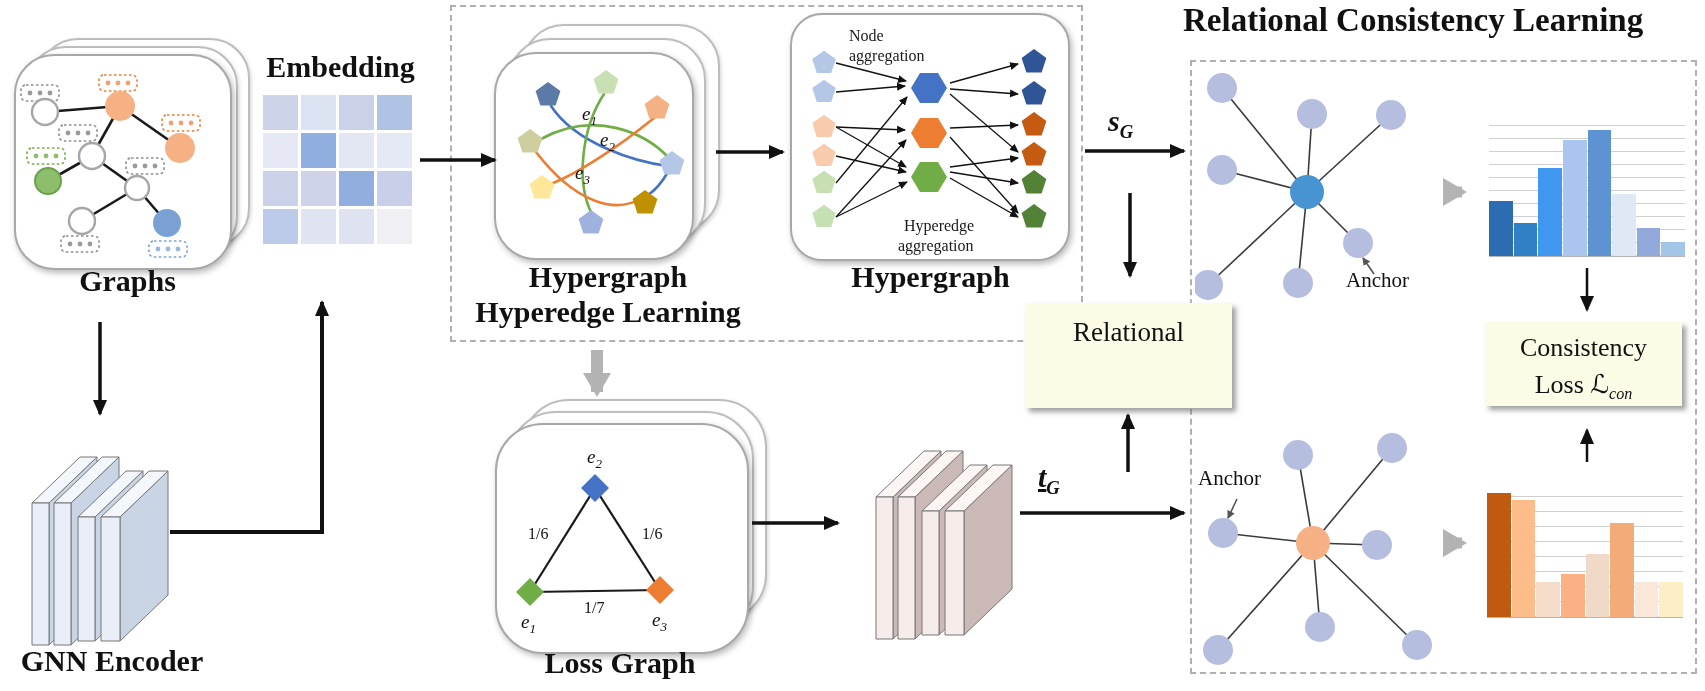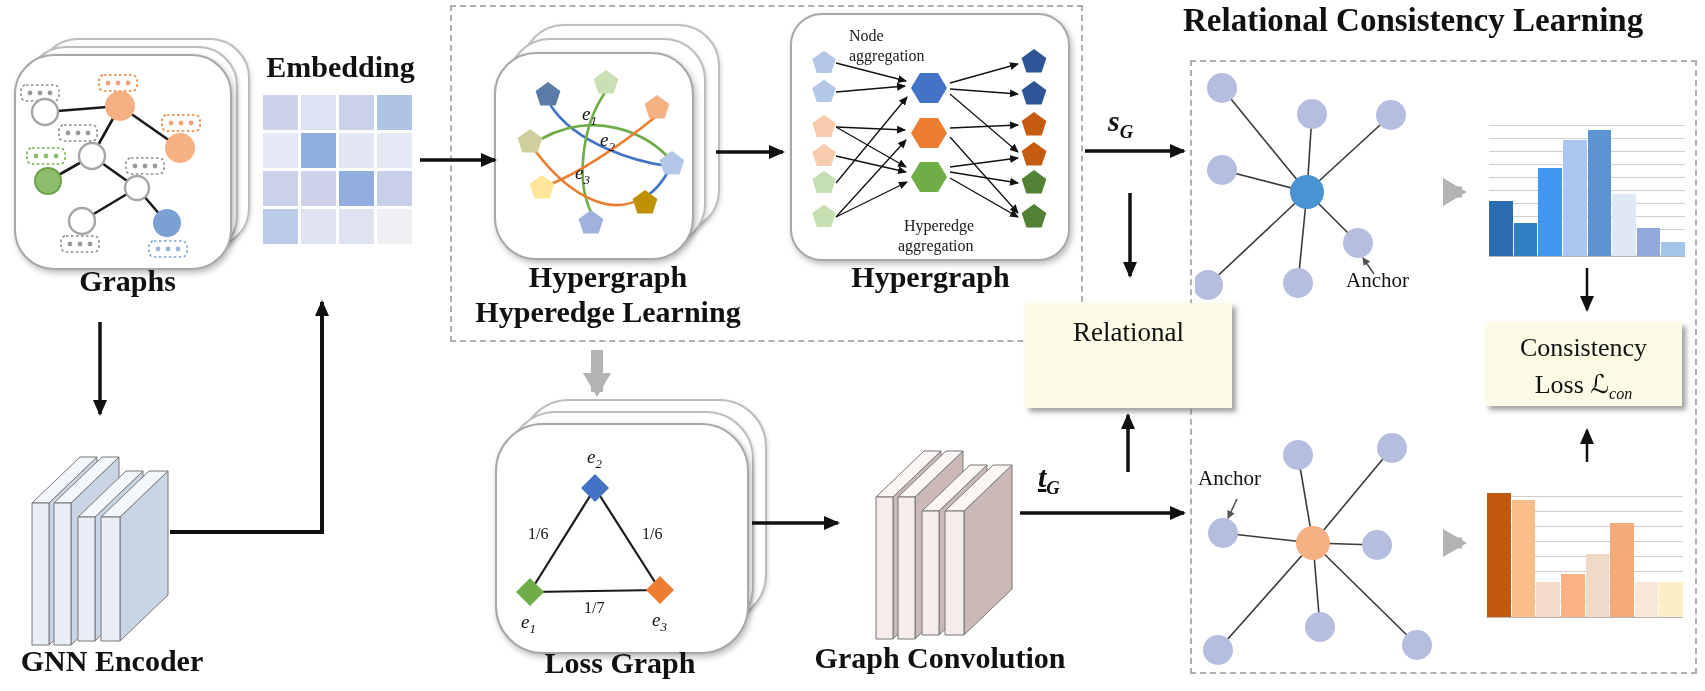--- a/index.html
+++ b/index.html
@@ -323,21 +323,20 @@
           <polygon points="56,99 104,53 121,53 73,99" fill="#fbf5f3"></polygon>
           <rect x="56" y="99" width="17" height="124" fill="#f6edeb"></rect>
         </g>
       <g>
           <polygon points="98,99 146,53 146,177 98,223" fill="#cbb9b7"></polygon>
           <polygon points="79,99 127,53 146,53 98,99" fill="#fbf5f3"></polygon>
           <rect x="79" y="99" width="19" height="124" fill="#f6edeb"></rect>
         </g>
     </g>
   </svg>
-  <div class="caption" id="cap-graphconv">Graph Convolution</div>
 
   <svg class="abs z4" style="left:1195px;top:62px" width="290" height="250" viewBox="0 0 290 250">
     <g stroke="#3a3a3a" stroke-width="1.6">
       <line x1="112" y1="130" x2="27" y2="26"></line>
         <line x1="112" y1="130" x2="117" y2="52"></line>
       <line x1="112" y1="130" x2="196" y2="53"></line>
         <line x1="112" y1="130" x2="27" y2="108"></line>
       <line x1="112" y1="130" x2="163" y2="181"></line>
         <line x1="112" y1="130" x2="103" y2="221"></line>
       <line x1="112" y1="130" x2="13" y2="223"></line>

